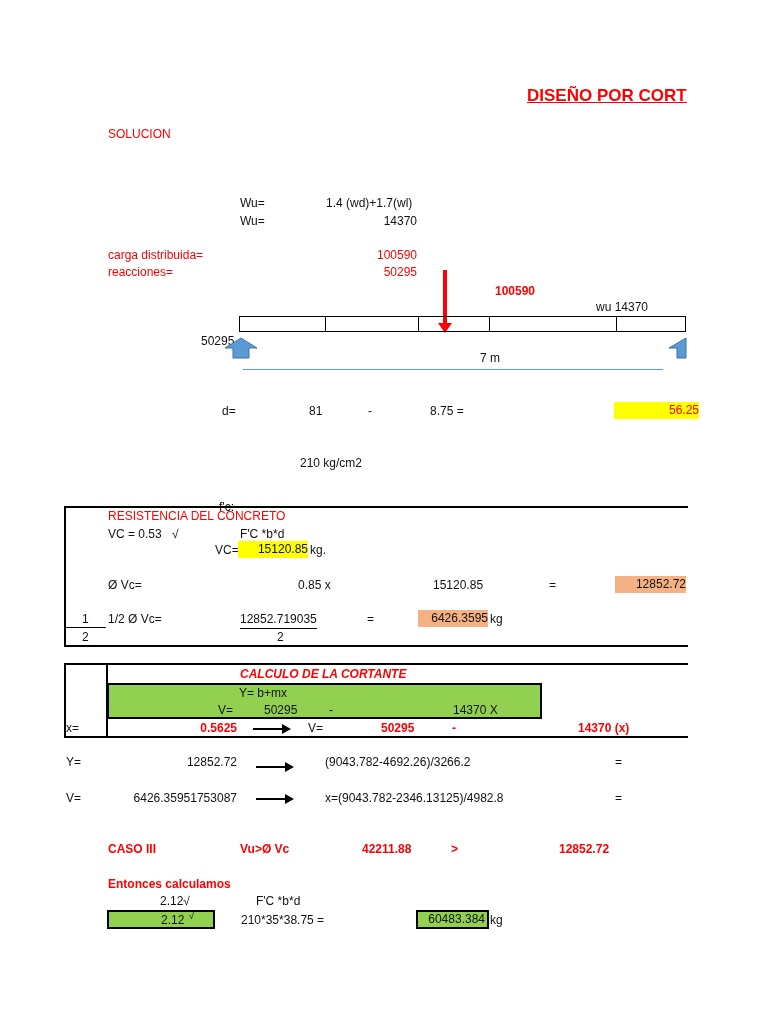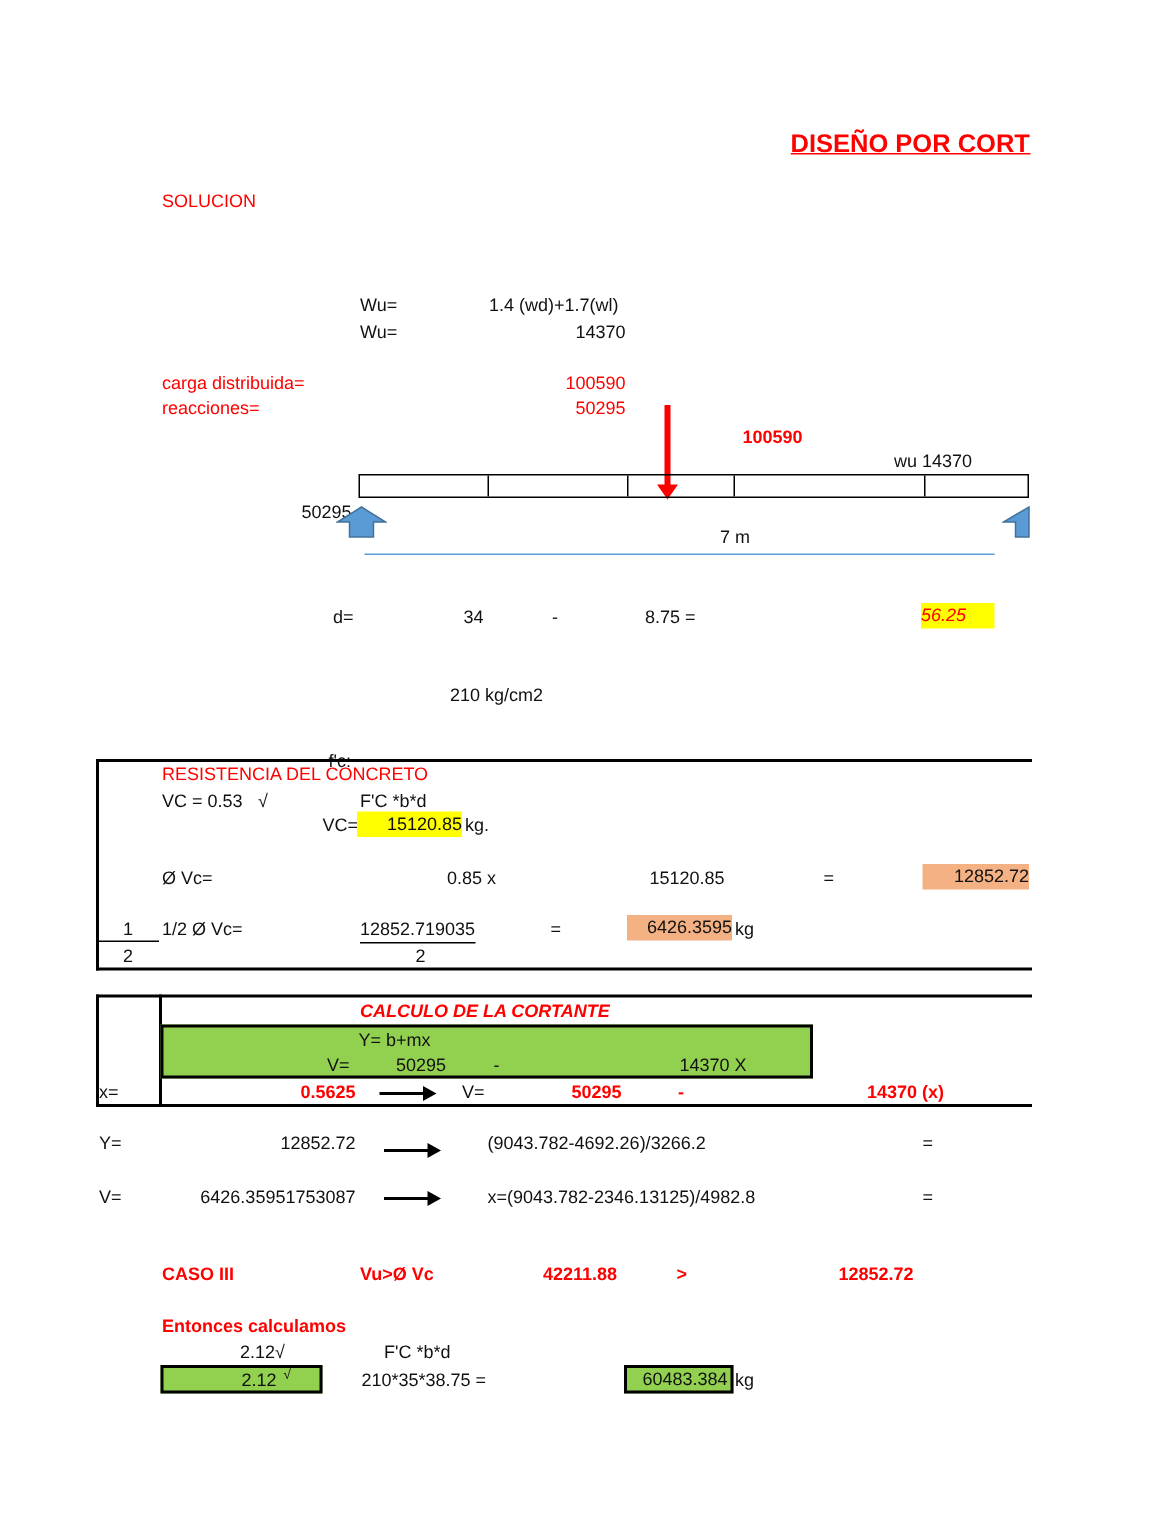--- a/index.html
+++ b/index.html
@@ -72,24 +72,24 @@
 <svg style="position:absolute;left:224px;top:337px;" width="34" height="22">
   <polygon points="17,1 33,11 25,11 25,21 9,21 9,11 1,11" fill="#5b9bd5" stroke="#41719c" stroke-width="1"></polygon>
 </svg>
 <svg style="position:absolute;left:668px;top:337px;" width="20" height="22">
   <polygon points="18,1 18,21 9,21 9,11 1,11" fill="#5b9bd5" stroke="#41719c" stroke-width="1"></polygon>
 </svg>
 <div class="abs" style="left:480px;top:351px;">7 m</div>
 <div class="dim-line"></div>
 
 <div class="abs" style="left:222px;top:404px;">d=</div>
-<div class="abs" style="left:309px;top:404px;">34</div>
+<div class="abs" style="left:309px;top:404px;">81</div>
 <div class="abs" style="left:368px;top:404px;">-</div>
 <div class="abs" style="left:430px;top:404px;">8.75 =</div>
-<div class="abs red yellow" style="left:614px;top:402px;width:49px;height:17px;line-height:17px;text-align:left;font-style:italic;">56.25</div>
+<div class="abs red yellow" style="left:614px;top:402px;width:85px;height:17px;line-height:17px;text-align:right;">56.25</div>
 
 <div class="abs" style="left:219px;top:456px;margin-top:44px;">f'c:</div>
 <div class="abs" style="left:300px;top:456px;">210 kg/cm2</div>
 
 <div class="hline" style="left:64px;top:506px;width:624px;"></div>
 <div class="hline" style="left:64px;top:645px;width:624px;"></div>
 <div class="vline" style="left:64px;top:506px;height:141px;"></div>
 
 <div class="abs red" style="left:108px;top:509px;">RESISTENCIA DEL CONCRETO</div>
 <div class="abs" style="left:108px;top:527px;">VC = 0.53</div>

